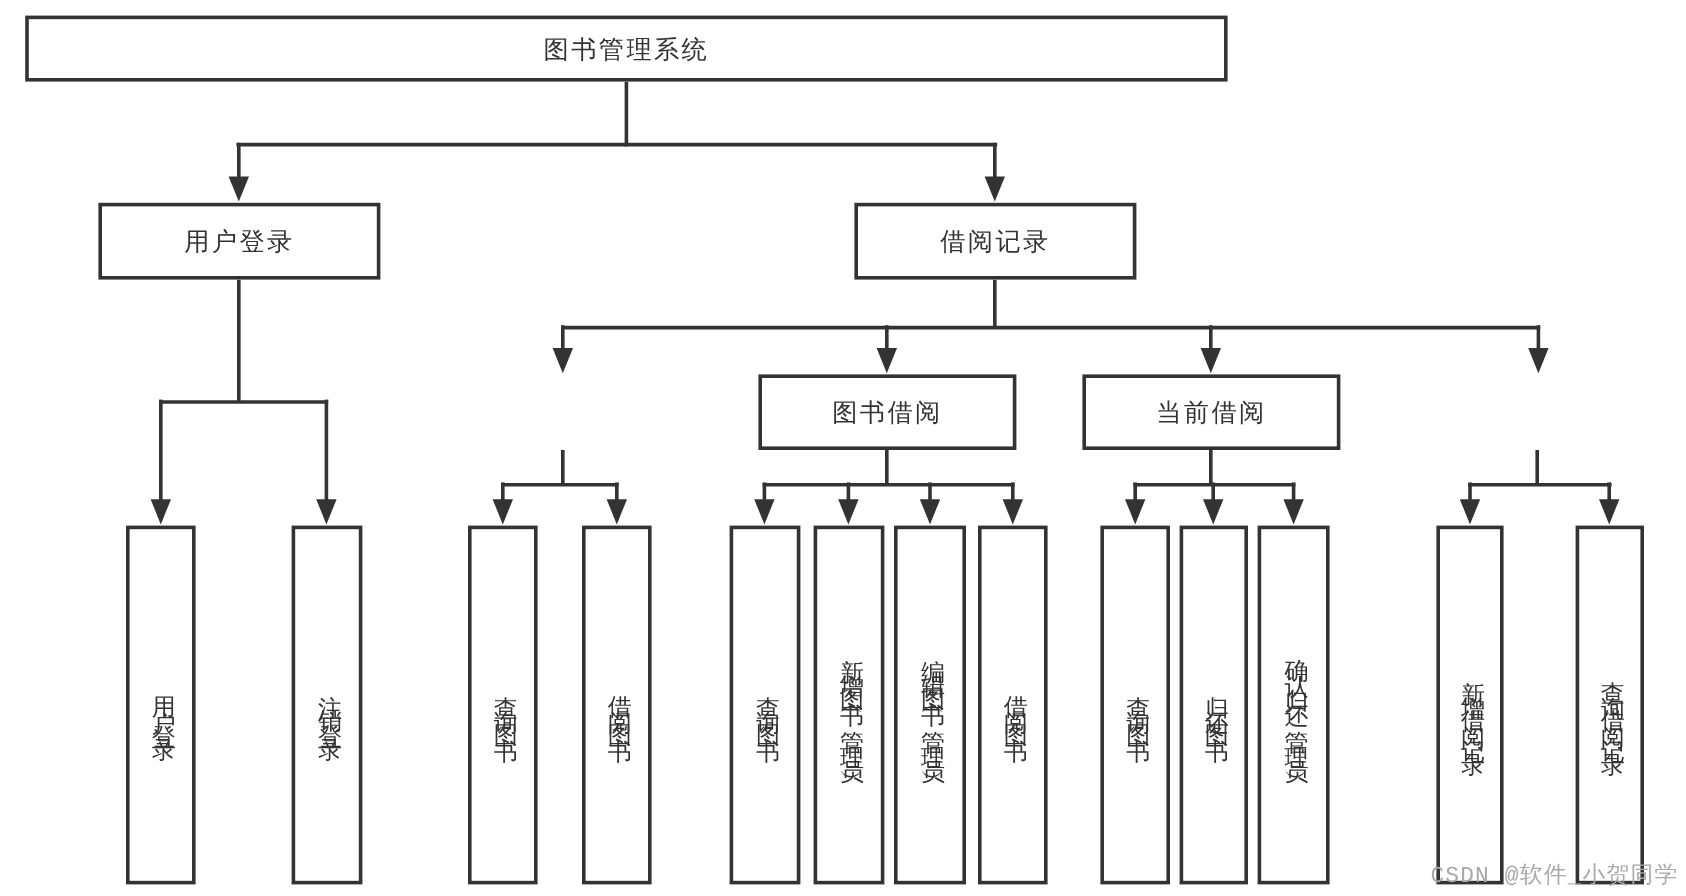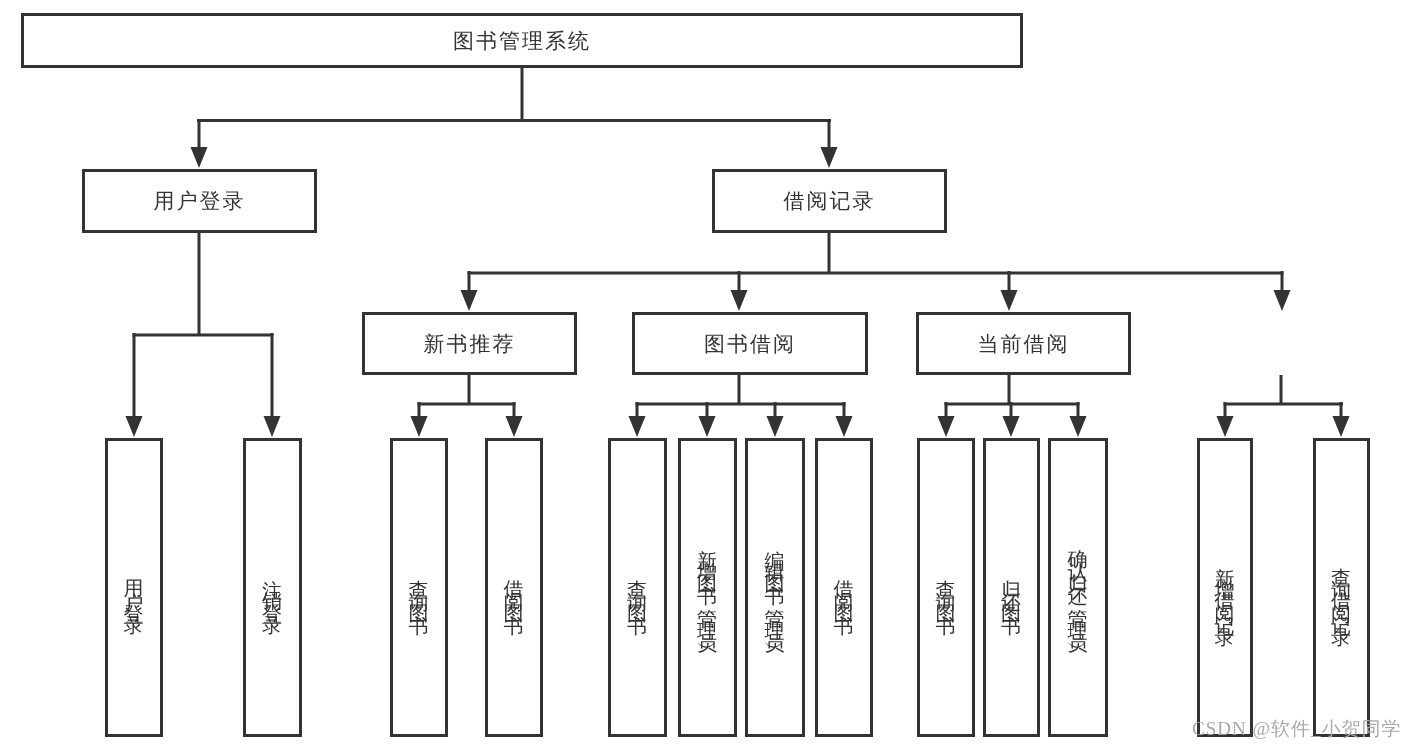--- a/index.html
+++ b/index.html
@@ -1,21 +1,21 @@
 <!DOCTYPE html>
 <html><head>
 <meta charset="utf-8">
 <style>
   html,body{margin:0;padding:0;background:#ffffff;}
   #canvas{
     position:relative;
     width:1405px;height:747px;
     background:#ffffff;
     overflow:hidden;
-    font-family:Liberation Serif, serif;
+    font-family:Liberation Mono, monospace;
   }
   #connectors{position:absolute;left:0;top:0;z-index:1;}
   .hnode{
     position:absolute;z-index:2;
     box-sizing:border-box;
     border:3px solid #333333;
     background:#ffffff;
     display:flex;align-items:center;justify-content:center;
     font-size:21px;color:#333333;letter-spacing:2px;
     white-space:nowrap;
@@ -113,27 +113,24 @@
     <span>图书管理系统</span>
   </div>
 
   <div class="hnode" style="left:82px;top:169px;width:235px;height:64px;">
     <span>用户登录</span>
   </div>
   <div class="hnode" style="left:712px;top:169px;width:235px;height:64px;">
     <span>借阅记录</span>
   </div>
 
-  <div class="hnode" style="left:362px;top:312px;width:215px;height:63px;">
-    <span>新书推荐</span>
-  </div>
-  <div class="hnode" style="left:632px;top:312px;width:236px;height:63px;justify-content:center;">
+  <div class="hnode" style="left:632px;top:312px;width:215px;height:63px;justify-content:center;">
     <span>图书借阅</span>
   </div>
-  <div class="hnode" style="left:902px;top:312px;width:215px;height:63px;margin-left:14px;">
+  <div class="hnode" style="left:902px;top:312px;width:215px;height:63px;">
     <span>当前借阅</span>
   </div>
 
   <div class="vnode" style="left:105px;top:438px;width:58px;height:299px;">
     <span>用户登录</span>
   </div>
   <div class="vnode" style="left:243px;top:438px;width:59px;height:299px;">
     <span>注销登录</span>
   </div>
 

